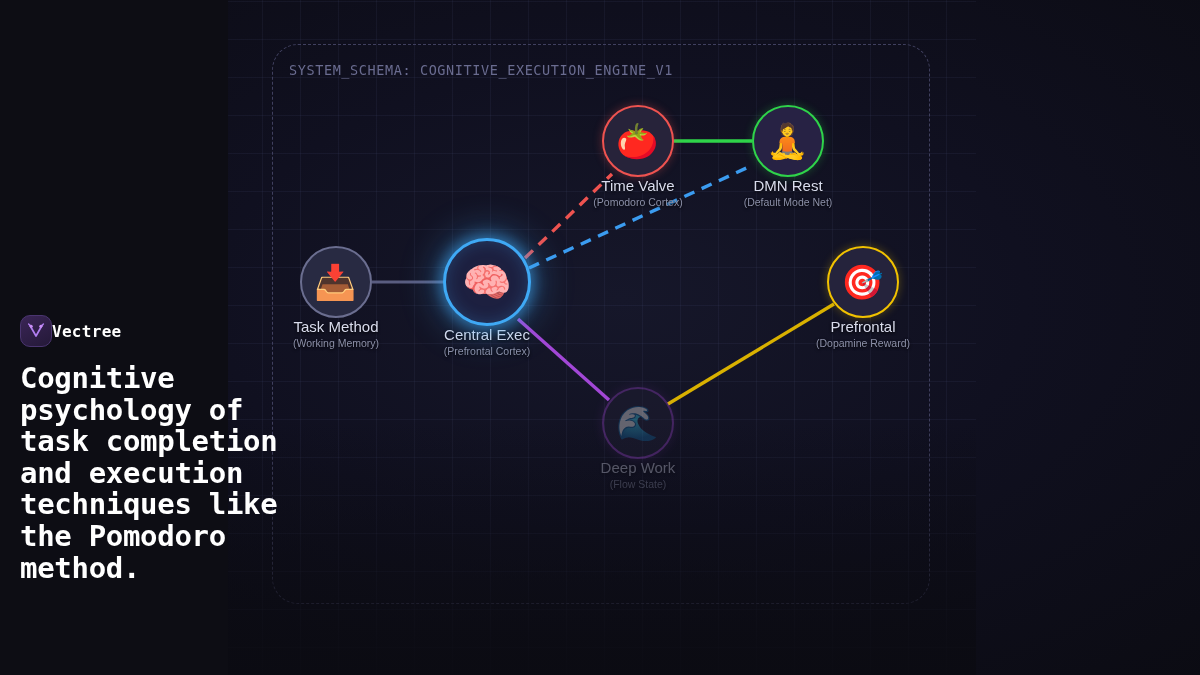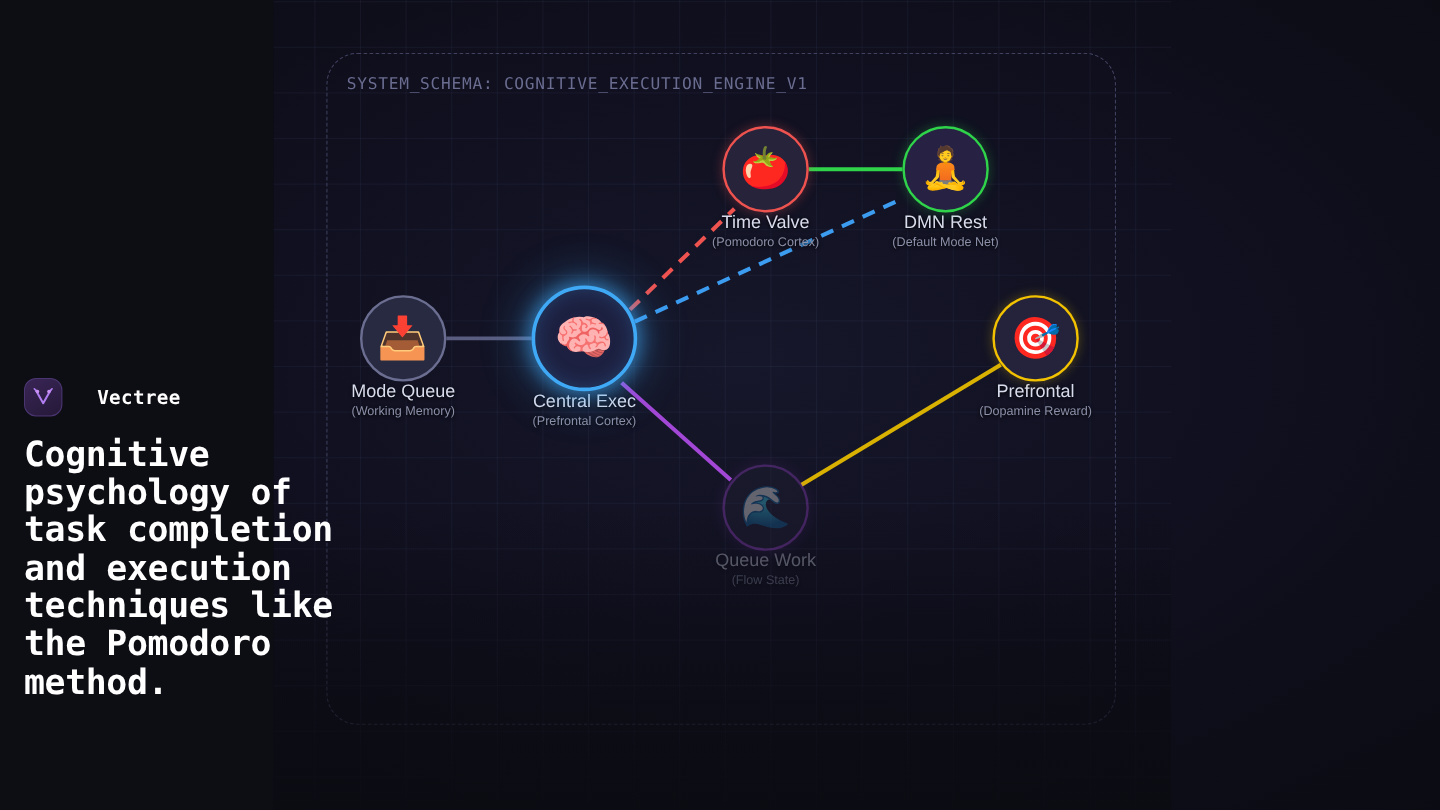--- a/index.html
+++ b/index.html
@@ -77,21 +77,21 @@
   #n-deep .ring{ border-color:#a247d6; background:#252338;
     box-shadow:0 0 12px rgba(162,71,214,.35); }
   #n-deep{ opacity:.34; }
 
   
   .left-panel{
     position:absolute; left:0; top:0; width:228px; height:675px;
     background:#0d0d14;
   }
   .left-content{ position:absolute; left:20px; top:315px; width:300px; }
-  .brandrow{ display:flex; align-items:center; gap:29px; }
+  .brandrow{ display:flex; align-items:center; gap:0; }
   .logo{
     width:32px;height:32px;border-radius:10px;
     background:linear-gradient(150deg,#3a2556,#241938);
     border:1px solid #4a3570;
     display:flex;align-items:center;justify-content:center;
   }
   .brandname{
     font-family:"DejaVu Sans Mono","Liberation Mono",monospace;
     font-size:16px; font-weight:bold; color:#ffffff; letter-spacing:.3px;
   }
@@ -126,21 +126,21 @@
       <line x1="518" y1="319" x2="609" y2="400" stroke="#a247d6" stroke-width="3.4"></line>
       <line x1="668" y1="404" x2="834" y2="304" stroke="#d9b100" stroke-width="3.4"></line>
     </svg>
 
     <div class="grid-fade"></div>
 
     <div class="node" id="n-task" style="left:281px;top:246px;width:110px;">
       <div class="ring">
           <span class="emoji">📥</span>
         </div>
-      <div class="nlabel">Mode Queue</div>
+      <div class="nlabel">Task Method</div>
       <div class="nsub">(Working Memory)</div>
     </div>
 
     <div class="node" id="n-central" style="left:427px;top:238px;width:120px;">
       <div class="ring">
           <span class="emoji">🧠</span>
         </div>
       <div class="nlabel">Central Exec</div>
       <div class="nsub">(Prefrontal Cortex)</div>
     </div>
@@ -166,21 +166,21 @@
           <span class="emoji">🎯</span>
         </div>
       <div class="nlabel">Prefrontal</div>
       <div class="nsub">(Dopamine Reward)</div>
     </div>
 
     <div class="node" id="n-deep" style="left:583px;top:387px;width:110px;">
       <div class="ring">
           <span class="emoji">🌊</span>
         </div>
-      <div class="nlabel">Queue Work</div>
+      <div class="nlabel">Deep Work</div>
       <div class="nsub">(Flow State)</div>
     </div>
 
   </div>
 
   <div class="left-panel"></div>
 
   <div class="left-content">
     <div class="brandrow">
       <div class="logo">

